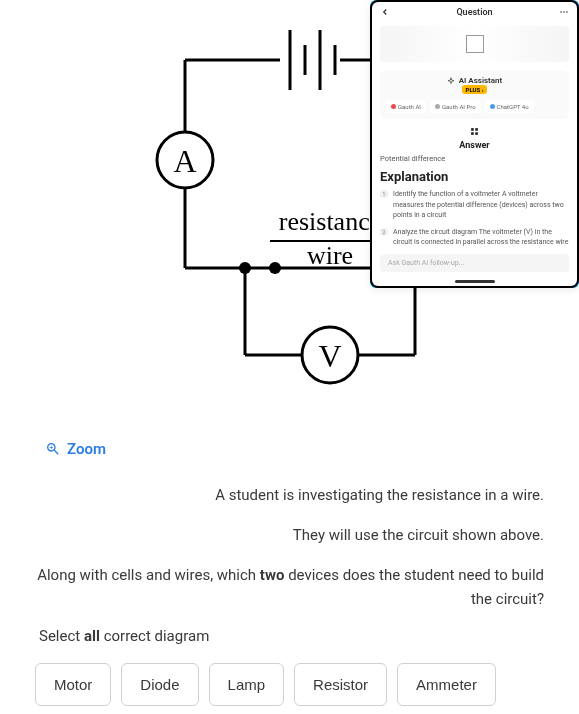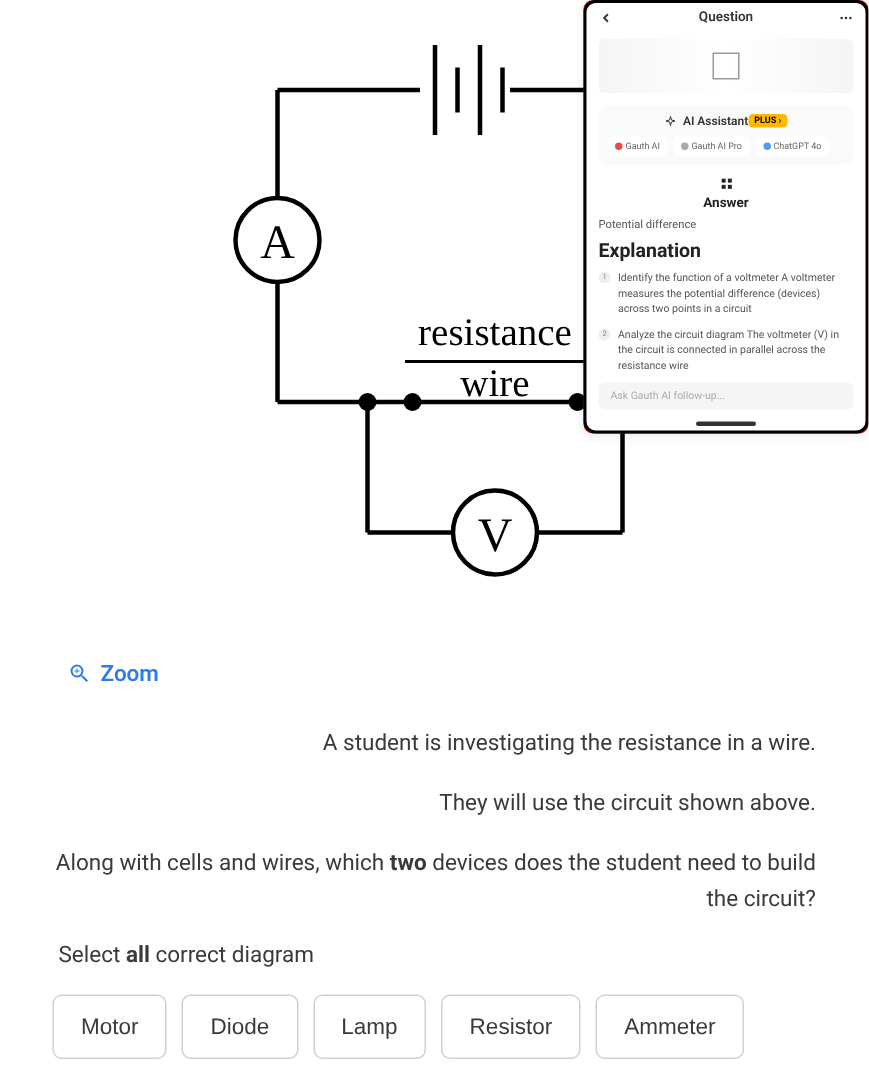--- a/index.html
+++ b/index.html
@@ -7,30 +7,30 @@
 .main { padding: 0 35px 20px; }
 .circuit { display: flex; justify-content: center; margin-bottom: 30px; }
 .zoom-btn { display: inline-flex; align-items: center; gap: 6px; color: #2b7de9; font-weight: 600; font-size: 15px; cursor: pointer; margin: 10px 0 25px 10px; }
 .zoom-icon { width: 16px; height: 16px; }
 .question-text { color: #3a3a3a; font-size: 15px; line-height: 1.6; margin-bottom: 15px; }
 .question-text p { margin-bottom: 16px; text-align: right; }
 .bold { font-weight: 700; }
 .select-text { color: #3a3a3a; font-size: 15px; margin-bottom: 18px; margin-left: 4px; }
 .options { display: flex; gap: 10px; flex-wrap: wrap; }
 .option-btn { padding: 12px 18px; border: 1px solid #d0d0d0; border-radius: 6px; background: #fff; font-size: 15px; color: #3a3a3a; cursor: pointer; }
-.panel { position: absolute; top: 0; right: 0; width: 190px; background: #b91c1c; border-radius: 6px; box-shadow: 0 2px 8px rgba(0,0,0,0.08); font-size: 8px; }
+.panel { position: absolute; top: 0; right: 0; width: 209px; background: #0ea5e9; border-radius: 6px; box-shadow: 0 2px 8px rgba(0,0,0,0.08); font-size: 8px; }
 .phone-frame { background: #000; border-radius: 8px; padding: 2px; }
 .phone-inner { background: #fff; border-radius: 6px; overflow: hidden; }
 .panel-header { display: flex; align-items: center; justify-content: space-between; padding: 5px 8px; }
 .back-icon, .dots-icon { width: 10px; height: 10px; color: #333; }
 .panel-title { font-weight: 600; font-size: 9px; color: #333; }
 .thumb-area { margin: 4px 8px 8px; height: 36px; background: linear-gradient(90deg, #f5f5f5, #fff, #f5f5f5); border-radius: 4px; position: relative; display:flex; align-items:center; justify-content:center; }
 .mini-circuit { width: 18px; height: 18px; border: 1px solid #999; position: relative; }
 .ai-card { margin: 0 8px 6px; background: #fafafa; border-radius: 6px; padding: 6px; }
-.ai-head { display: flex; align-items: center; justify-content: center; margin-bottom: 6px; }
+.ai-head { display: flex; align-items: center; justify-content: space-between; margin-bottom: 6px; flex-direction: column; }
 .ai-title { display: flex; align-items: center; gap: 4px; font-weight: 600; font-size: 8px; color: #333; }
 .ai-star { width: 8px; height: 8px; }
 .plus-badge { background: #ffb800; color: #000; font-size: 6px; font-weight: 700; padding: 1px 4px; border-radius: 3px; }
 .ai-chips { display: flex; gap: 4px; }
 .chip { background: #fff; border-radius: 4px; padding: 3px 5px; font-size: 6px; color: #666; display: flex; align-items: center; gap: 2px; white-space: nowrap; }
 .chip-dot { width: 5px; height: 5px; border-radius: 50%; }
 .dot-red { background: #e94b4b; }
 .dot-gray { background: #aaa; }
 .dot-blue { background: #4b9ee9; }
 .answer-section { margin: 8px 8px 6px; }

